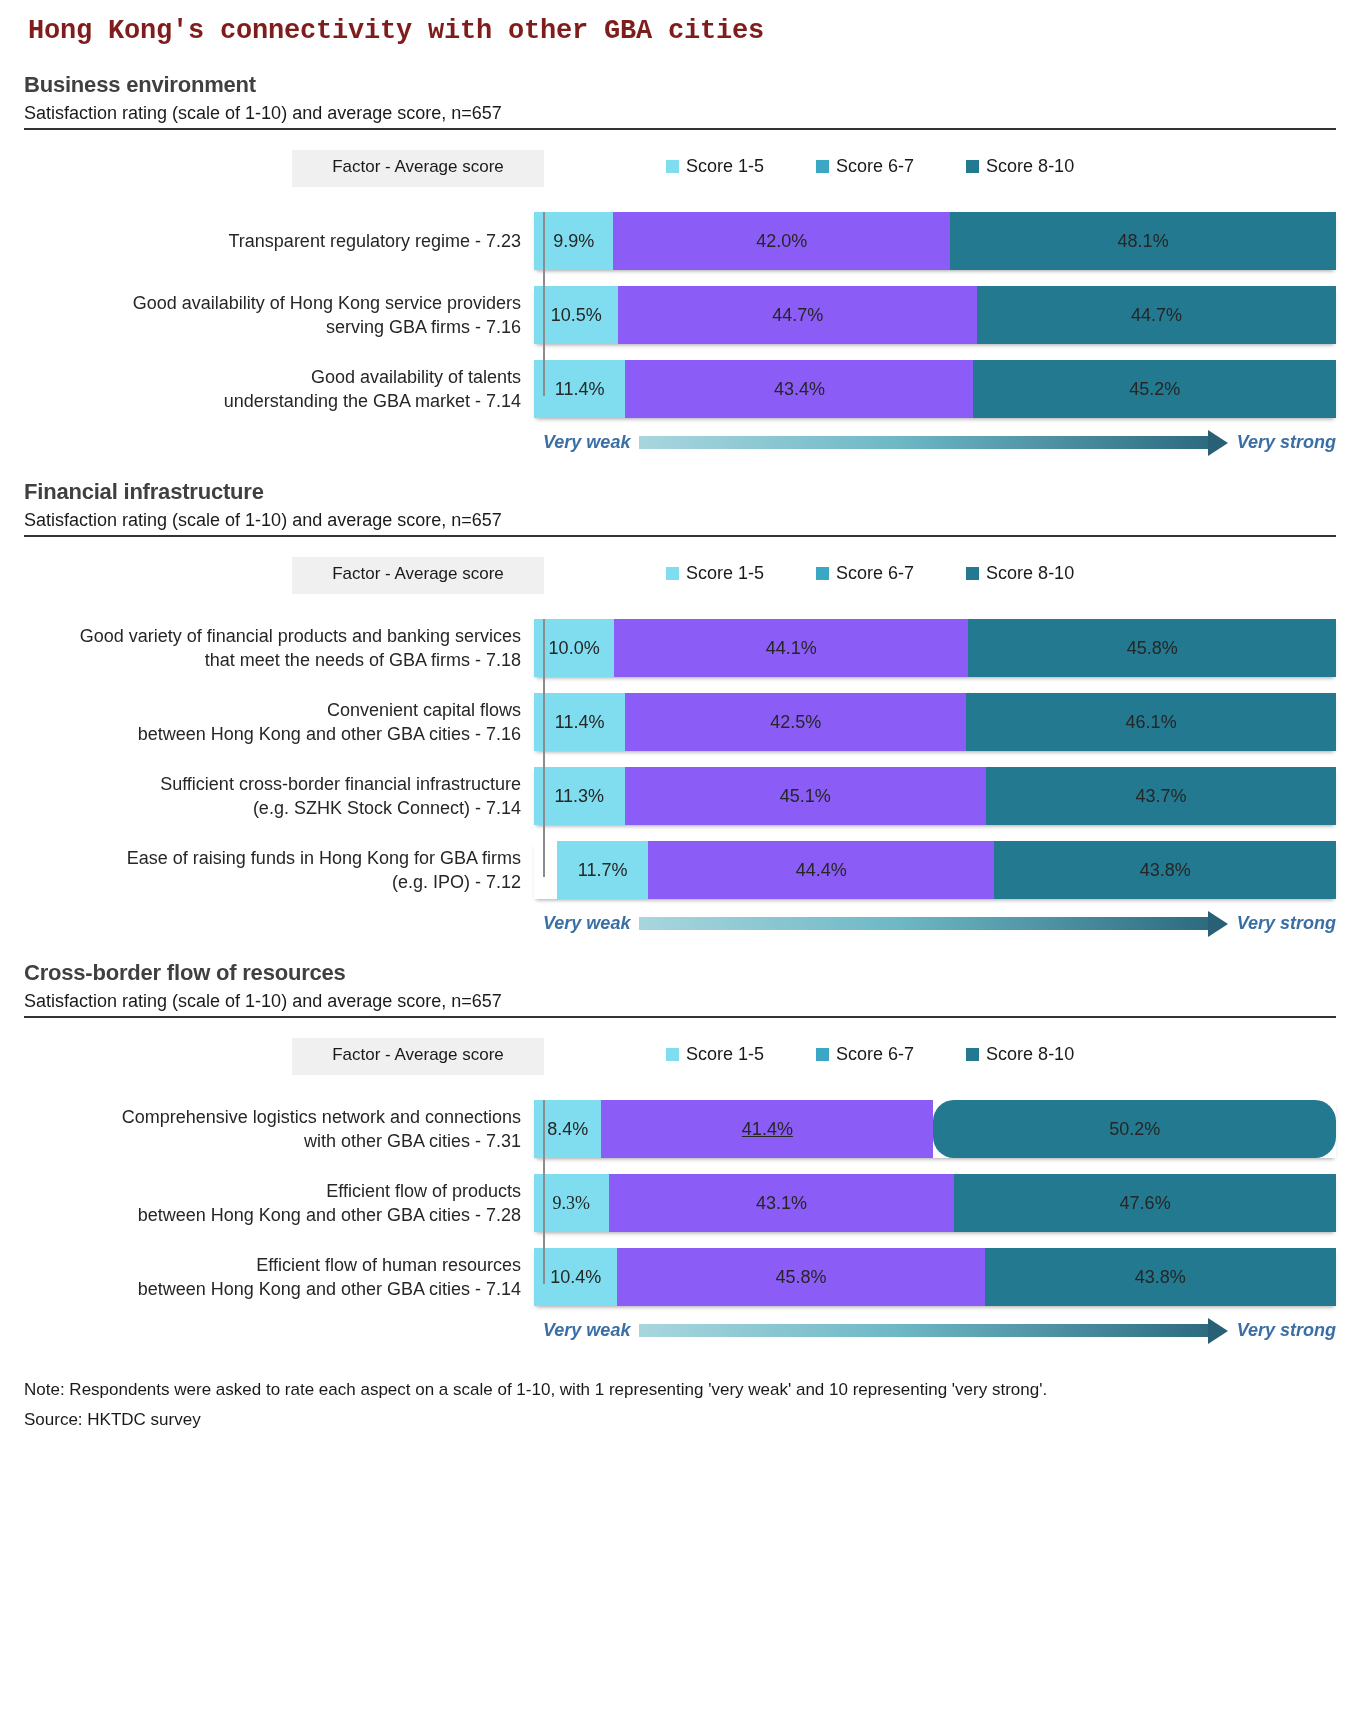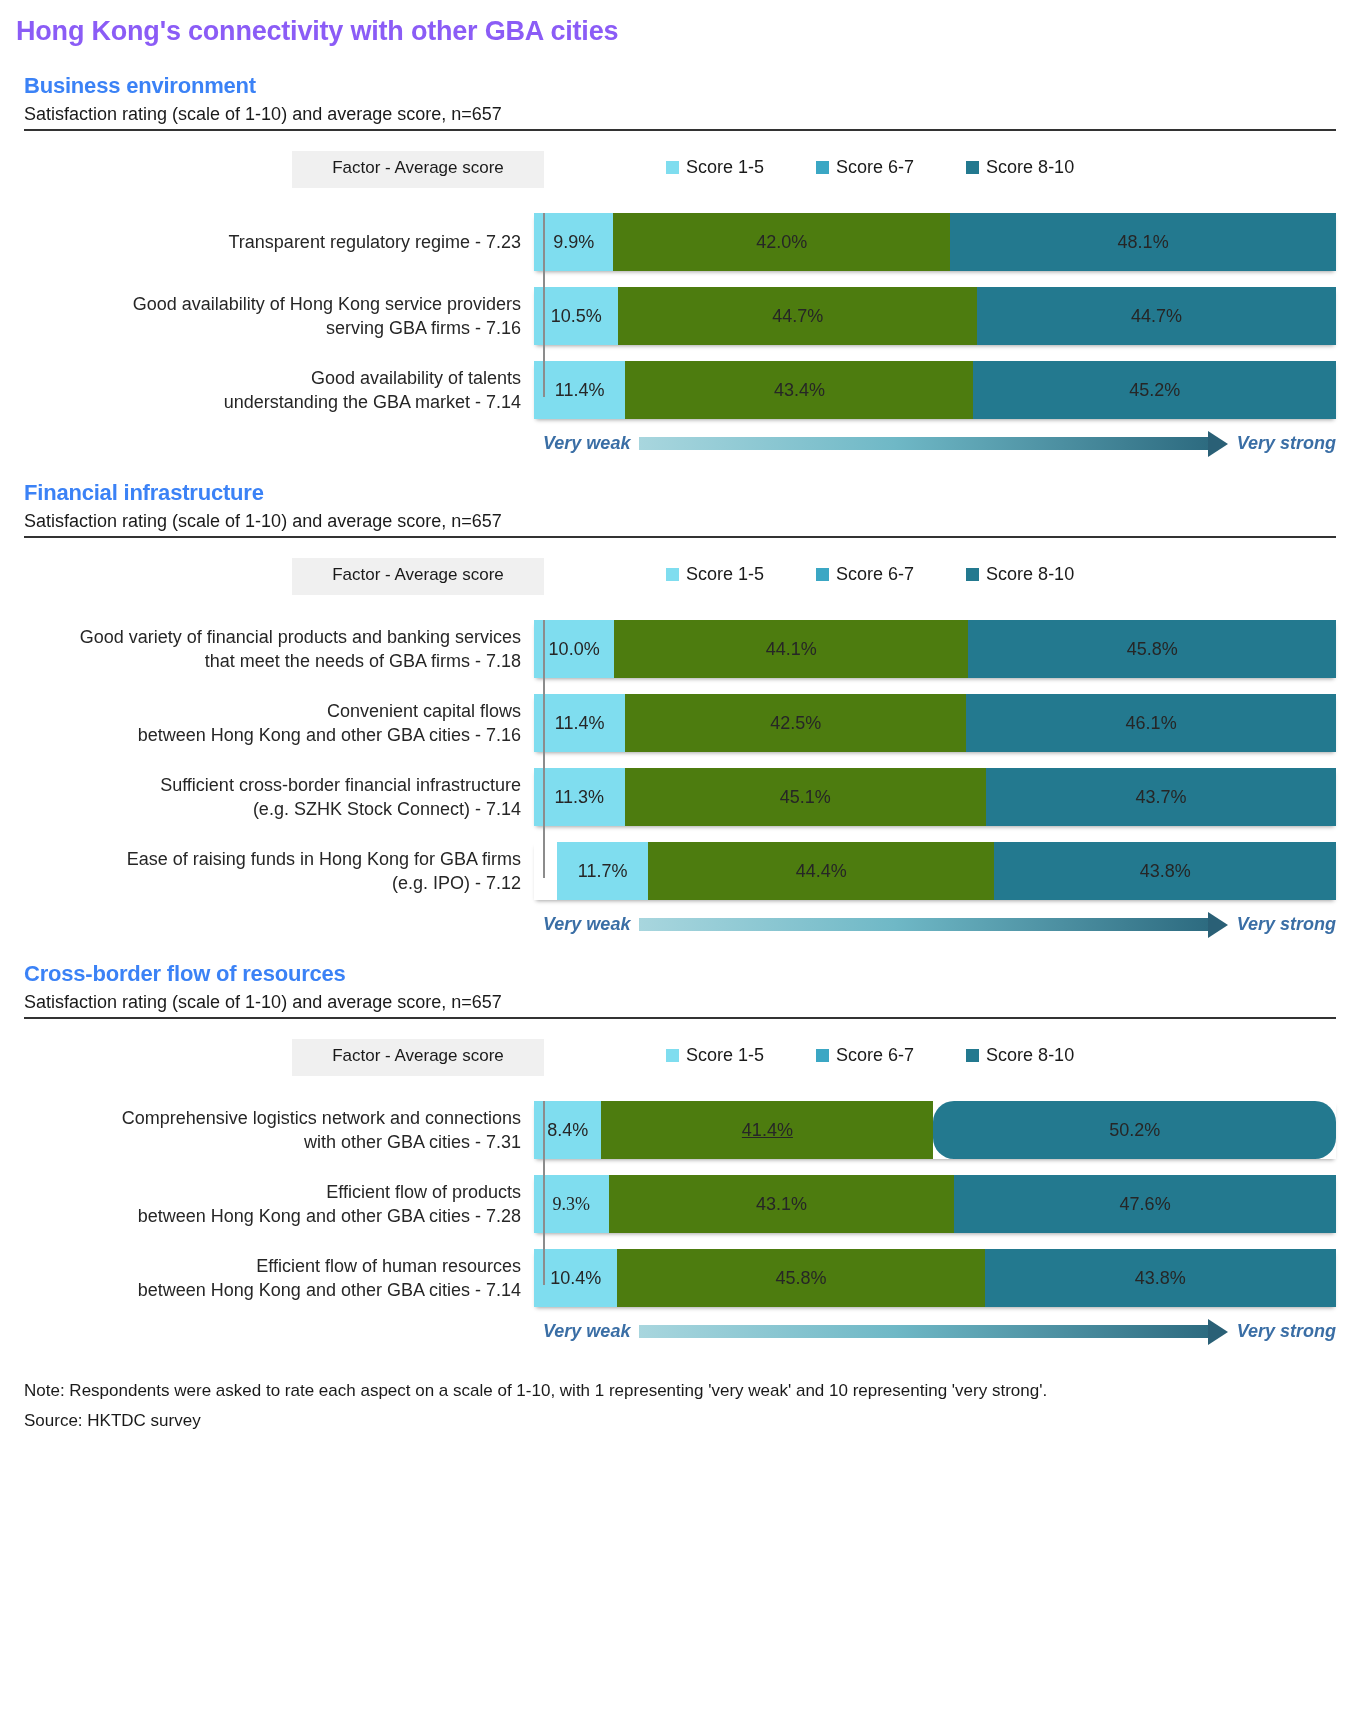--- a/index.html
+++ b/index.html
@@ -11,33 +11,34 @@
   .page {
     width: 1360px;
     height: 1717px;
     position: relative;
     background: #ffffff;
     padding: 0;
   }
 
   
   .main-title {
-    color: #8b5cf6;
+    color: #7f1d1d;
     font-size: 27px;
     font-weight: bold;
-    padding: 16px 0 0 16px;
+    padding: 16px 0 0 28px;
     letter-spacing: -0.2px;
+    font-family: Liberation Mono, monospace;
   }
 
   
   .section { padding: 0 24px 0 24px; margin-top: 26px; }
   .section-title {
     font-size: 22px;
     font-weight: bold;
-    color: #3b82f6;
+    color: #404040;
     letter-spacing: -0.2px;
   }
   .section-sub {
     font-size: 18px;
     color: #1A1A1A;
     margin-top: 5px;
     padding-bottom: 4px;
     border-bottom: 2px solid #333333;
   }
 
@@ -109,21 +110,21 @@
   .seg {
     display: flex;
     align-items: center;
     justify-content: center;
     font-size: 18px;
     color: #262626;
     overflow: hidden;
     white-space: nowrap;
   }
   .seg.s1 { background: #7FDDEF; }
-  .seg.s2 { background: #4d7c0f; }
+  .seg.s2 { background: #8b5cf6; }
   .seg.s3 { background: #23798F; }
 
   
   .scale-row {
     display: flex;
     align-items: center;
     margin-top: 14px;
     padding-left: 519px;
   }
   .scale-label {

